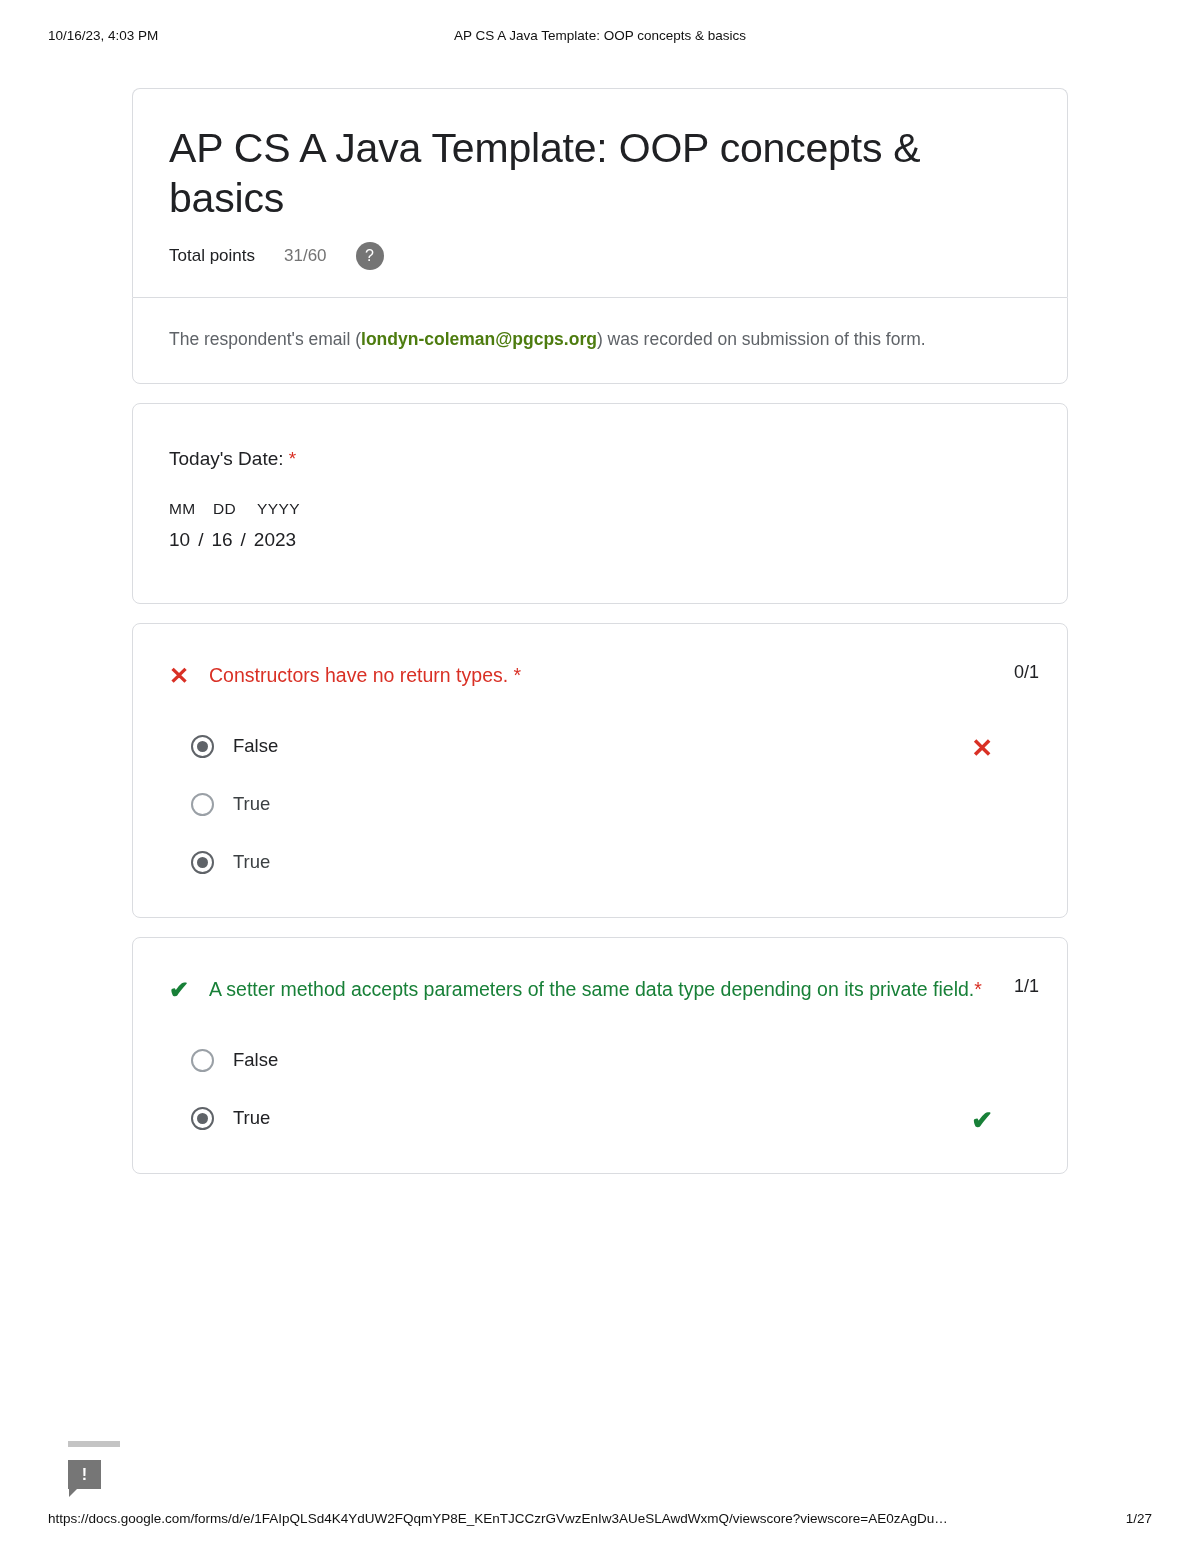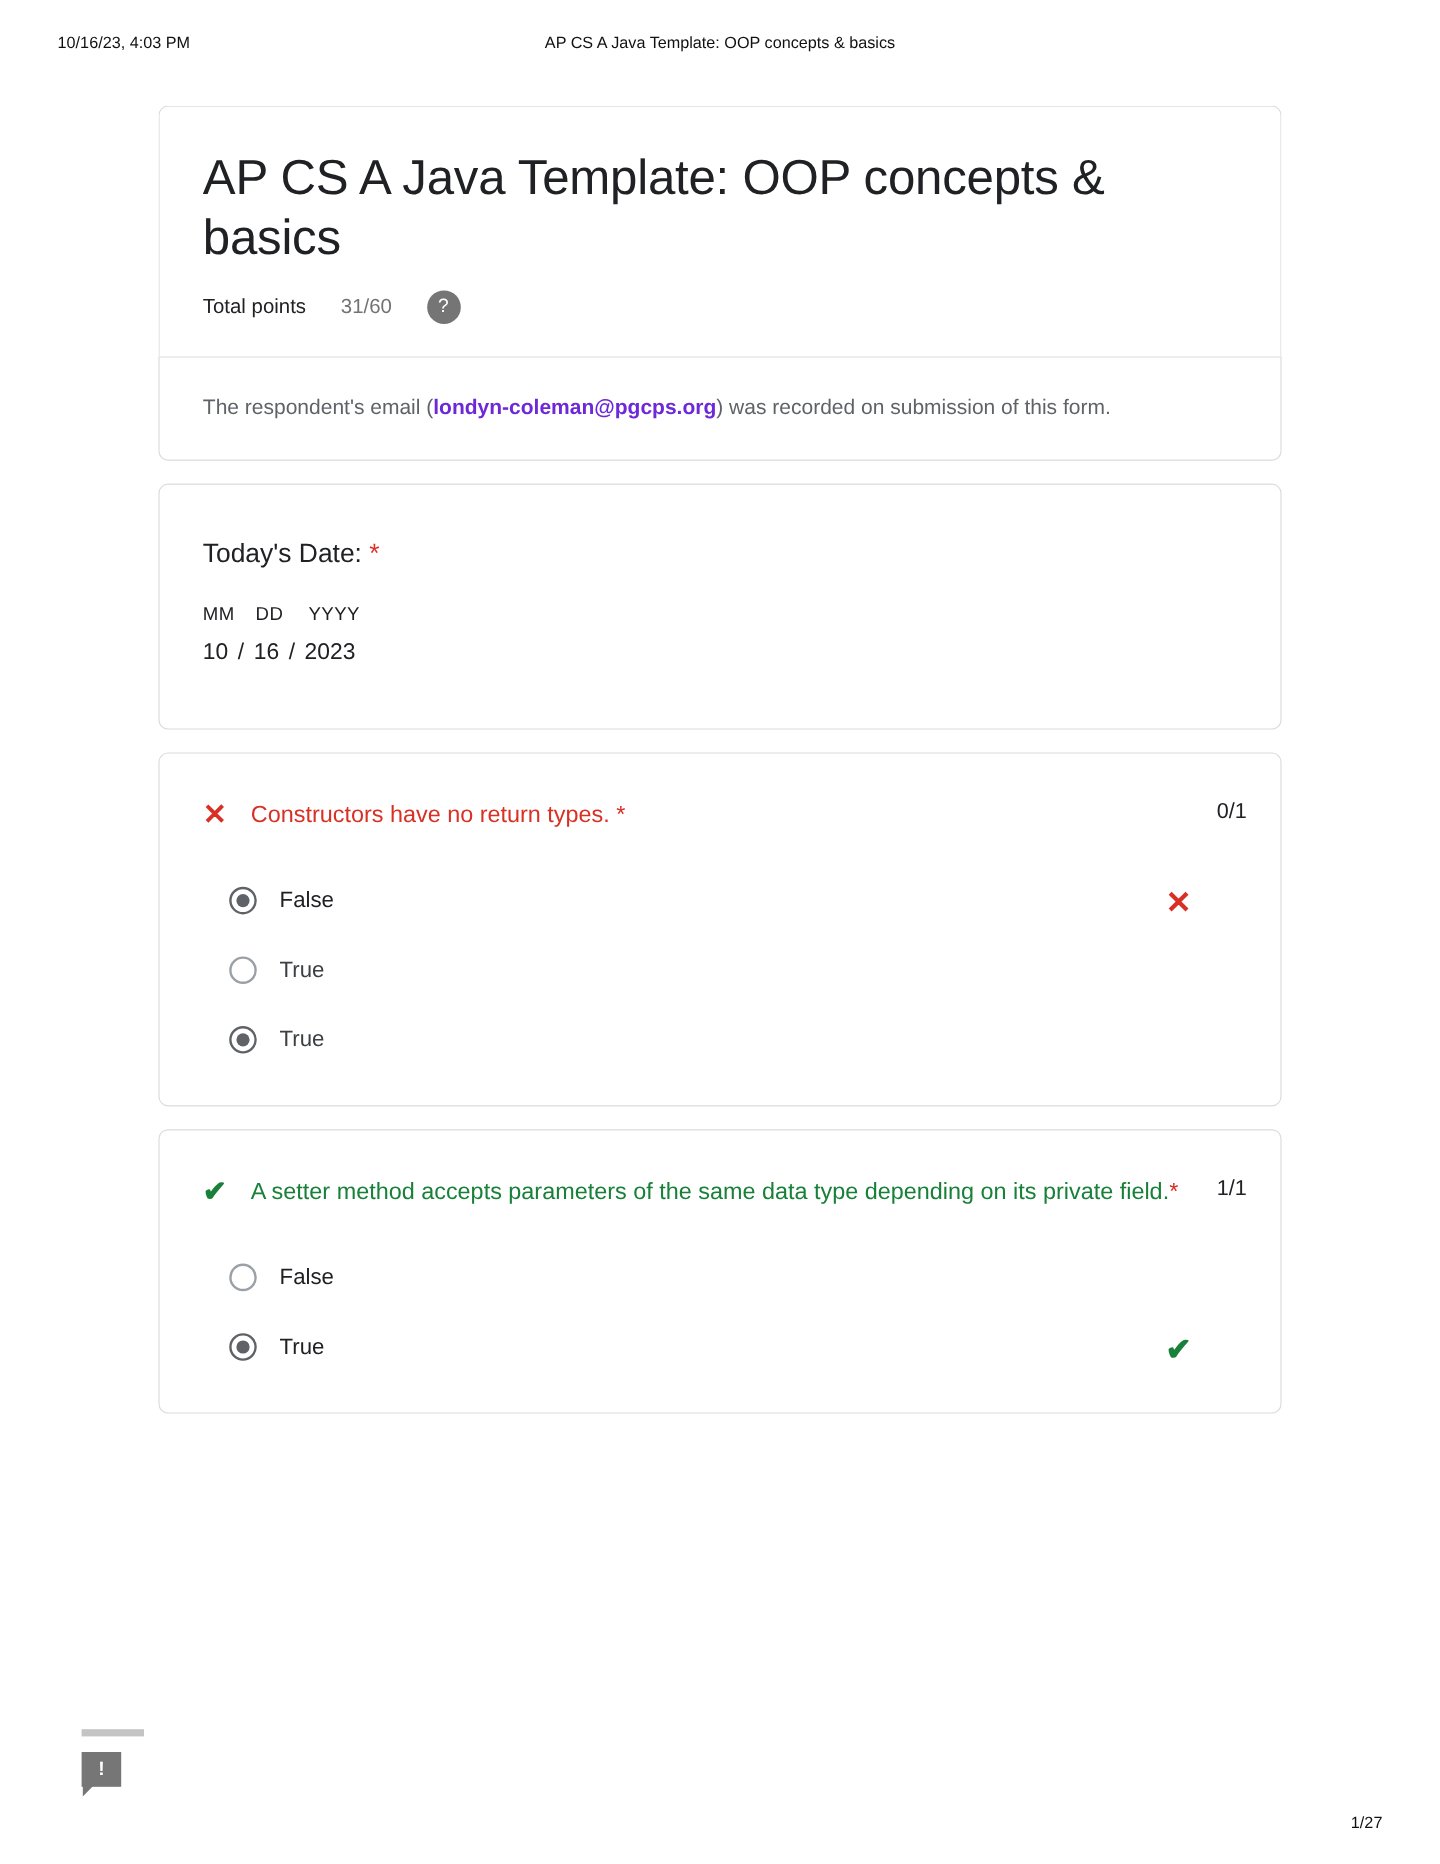--- a/index.html
+++ b/index.html
@@ -132,30 +132,30 @@
   .email-card {
     padding: 28px 36px 30px 36px;
   }
   .email-text {
     font-size: 17.5px;
     line-height: 1.55;
     color: #5f6368;
     max-width: 860px;
   }
   .email-text b {
-    color: #6d28d9;
+    color: #4d7c0f;
     font-weight: 700;
   }
 
   
   .date-card {
     padding: 44px 36px 52px 36px;
   }
   .q-label {
-    font-size: 22px;
+    font-size: 19px;
     color: #202124;
     margin-bottom: 30px;
   }
   .req-star {
     color: #d93025;
   }
   .date-head {
     font-size: 15.5px;
     color: #202124;
     letter-spacing: 0.4px;
@@ -395,14 +395,15 @@
   </div>
 
 </div>
 
 <div class="feedback-wrap">
   <div class="feedback-bar"></div>
   <div class="feedback-icon">!</div>
 </div>
 
 <div class="print-footer">
+  <div class="pf-url">https://docs.google.com/forms/d/e/1FAIpQLSd4K4YdUW2FQqmYP8E_KEnTJCCzrGVwzEnIw3AUeSLAwdWxmQ/viewscore?viewscore=AE0zAgDu…</div>
   <div class="pf-page">1/27</div>
 </div>
 
 </body></html>

